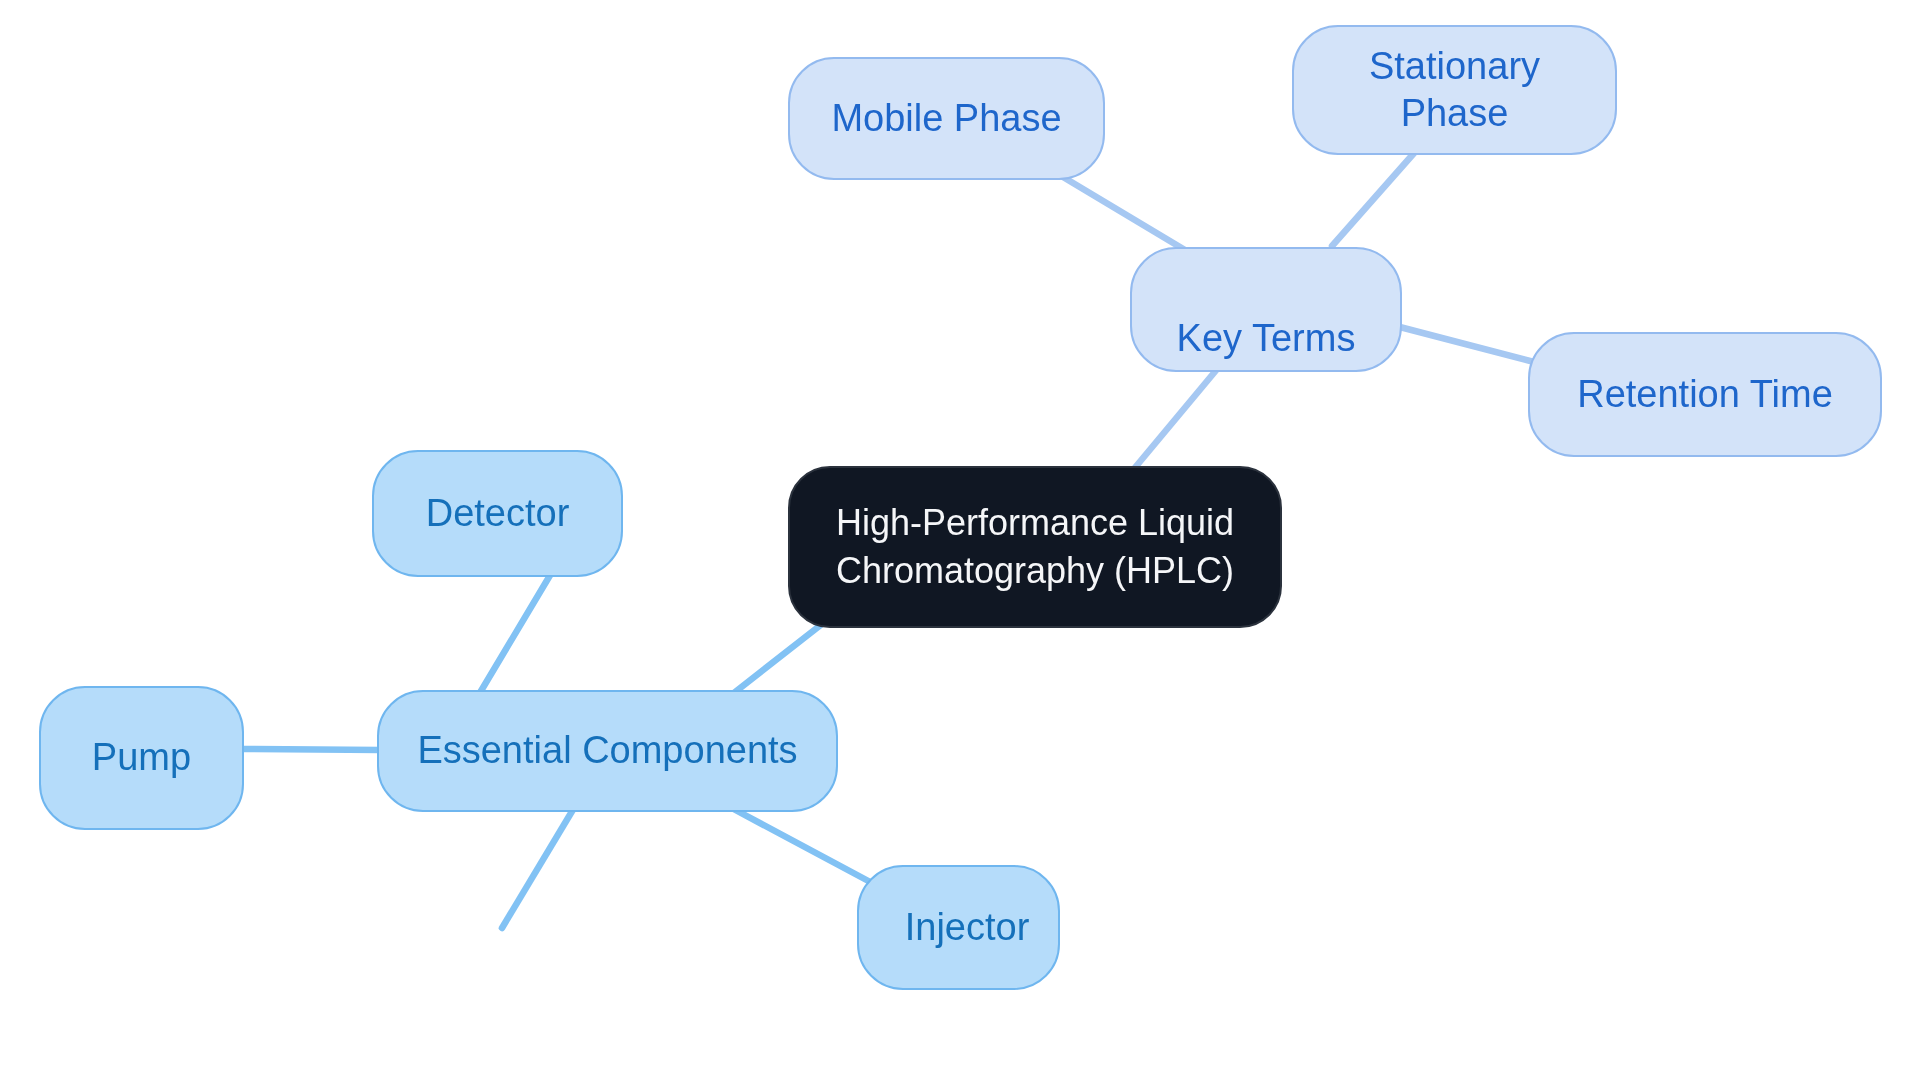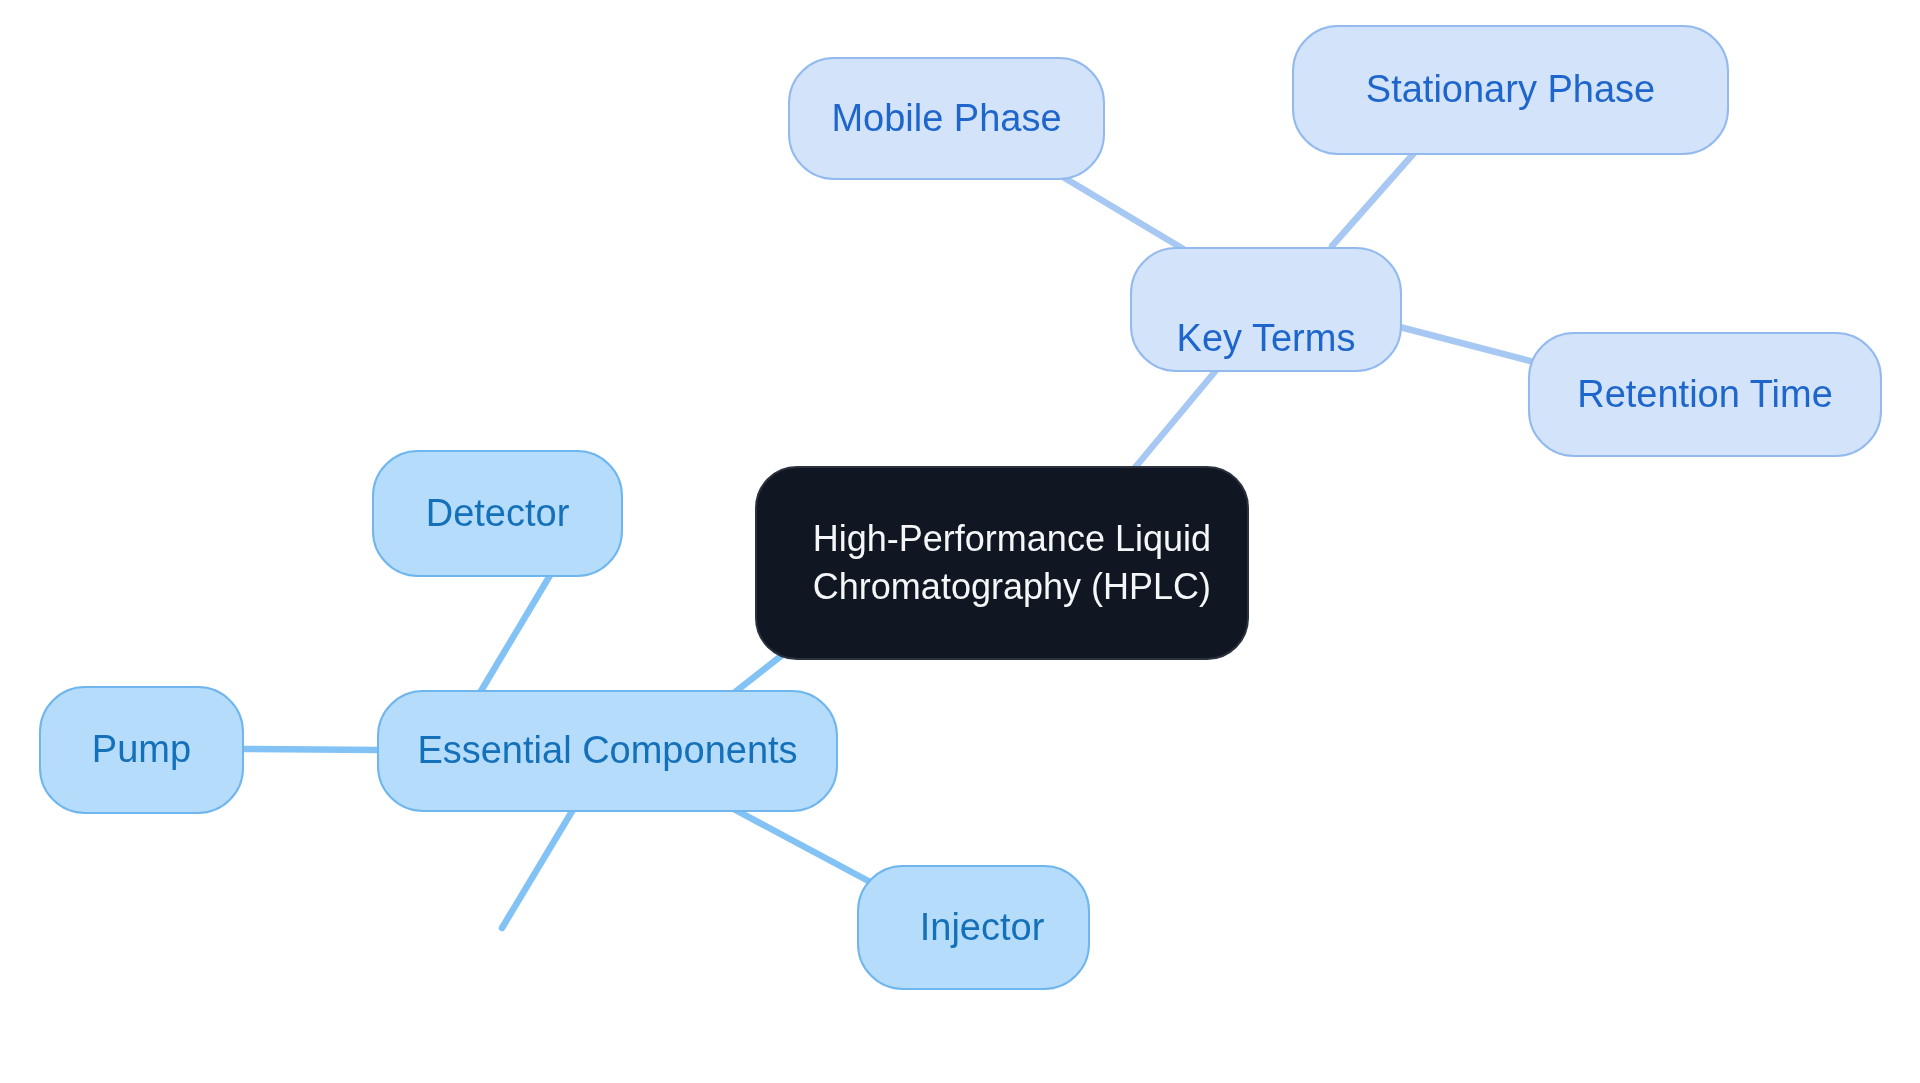--- a/index.html
+++ b/index.html
@@ -68,50 +68,50 @@
     <line class="edge-b1" x1="1048" y1="168" x2="1195" y2="256"></line>
     <line class="edge-b1" x1="1415" y1="152" x2="1332" y2="246"></line>
     <line class="edge-b1" x1="1396" y1="326" x2="1534" y2="362"></line>
     <line class="edge-b2" x1="822" y1="624" x2="730" y2="696"></line>
     <line class="edge-b2" x1="552" y1="572" x2="478" y2="696"></line>
     <line class="edge-b2" x1="242" y1="749" x2="380" y2="750"></line>
     <line class="edge-b2" x1="574" y1="808" x2="502" y2="928"></line>
     <line class="edge-b2" x1="728" y1="806" x2="874" y2="884"></line>
   </svg>
 
-  <div class="node root" style="left:755px; top:466px; width:494px; height:194px;text-align:right;">
+  <div class="node root" style="left:788px; top:466px; width:494px; height:162px;">
     <span>High-Performance Liquid Chromatography (HPLC)</span>
   </div>
 
   <div class="node b1" style="left:1130px; top:247px; width:272px; height:125px;align-items:flex-end;">
     <span>Key Terms</span>
   </div>
 
   <div class="node b1" style="left:788px; top:57px; width:317px; height:123px;">
     <span>Mobile Phase</span>
   </div>
 
-  <div class="node b1" style="left:1292px; top:25px; width:437px; height:130px;">
+  <div class="node b1" style="left:1292px; top:25px; width:325px; height:130px;">
     <span>Stationary Phase</span>
   </div>
 
   <div class="node b2" style="left:377px; top:690px; width:461px; height:122px;">
     <span>Essential Components</span>
   </div>
 
   <div class="node b1" style="left:1528px; top:332px; width:354px; height:125px;">
     <span>Retention Time</span>
   </div>
 
   <div class="node b2" style="left:356px; top:450px; width:251px; height:127px;margin-left:16px;">
     <span>Detector</span>
   </div>
 
-  <div class="node b2" style="left:39px; top:686px; width:205px; height:128px;">
+  <div class="node b2" style="left:39px; top:686px; width:205px; height:144px;">
     <span>Pump</span>
   </div>
 
 
-  <div class="node b2" style="left:857px; top:865px; width:233px; height:125px;padding-left:41px;">
+  <div class="node b2" style="left:857px; top:865px; width:203px; height:125px;padding-left:41px;">
     <span>Injector</span>
   </div>
 
 </div>
 
 </body></html>

